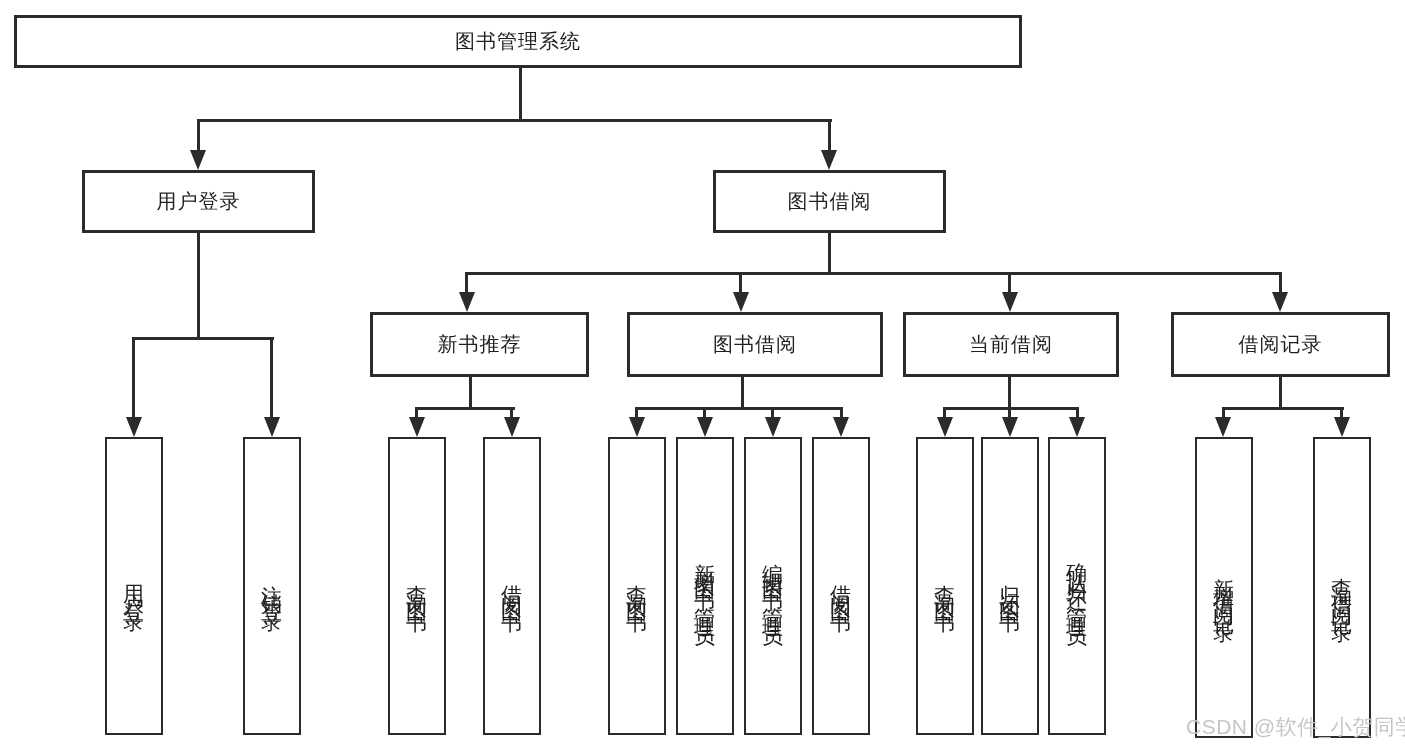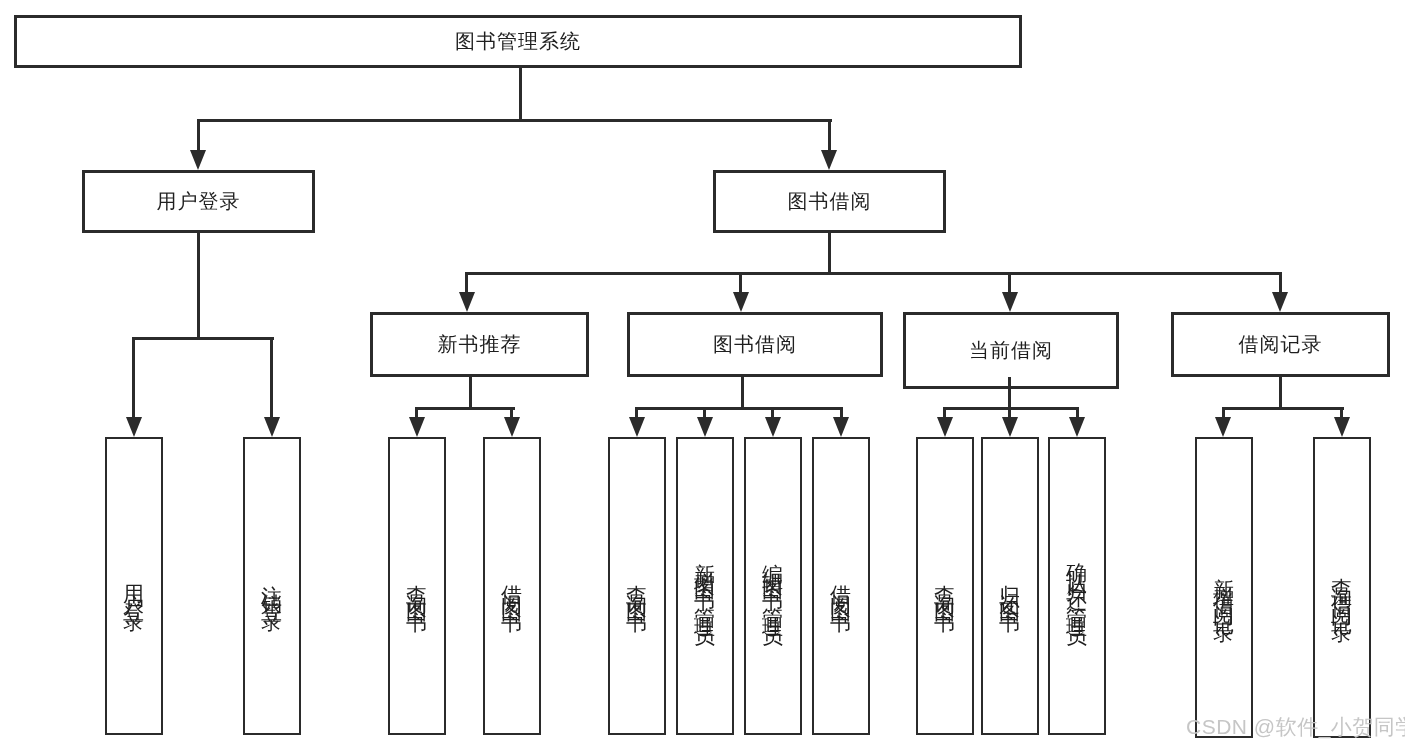--- a/index.html
+++ b/index.html
@@ -37,21 +37,21 @@
 
 <div class="stage">
 
   <div class="hbox" style="left:14px;top:15px;width:1008px;height:53px">图书管理系统</div>
 
   <div class="hbox" style="left:82px;top:170px;width:233px;height:63px">用户登录</div>
   <div class="hbox" style="left:713px;top:170px;width:233px;height:63px">图书借阅</div>
 
   <div class="hbox" style="left:370px;top:312px;width:219px;height:65px">新书推荐</div>
   <div class="hbox" style="left:627px;top:312px;width:256px;height:65px">图书借阅</div>
-  <div class="hbox" style="left:903px;top:312px;width:216px;height:77px">当前借阅</div>
+  <div class="hbox" style="left:903px;top:312px;width:216px;height:65px">当前借阅</div>
   <div class="hbox" style="left:1171px;top:312px;width:219px;height:65px">借阅记录</div>
 
   <div class="vbox" style="left:105px;top:437px;width:58px;height:298px">用户登录</div>
   <div class="vbox" style="left:243px;top:437px;width:58px;height:298px">注销登录</div>
 
   <div class="vbox" style="left:388px;top:437px;width:58px;height:298px">查询图书</div>
   <div class="vbox" style="left:483px;top:437px;width:58px;height:298px">借阅图书</div>
 
   <div class="vbox" style="left:608px;top:437px;width:58px;height:298px">查询图书</div>
   <div class="vbox" style="left:676px;top:437px;width:58px;height:298px">新增图书（管理员）</div>

